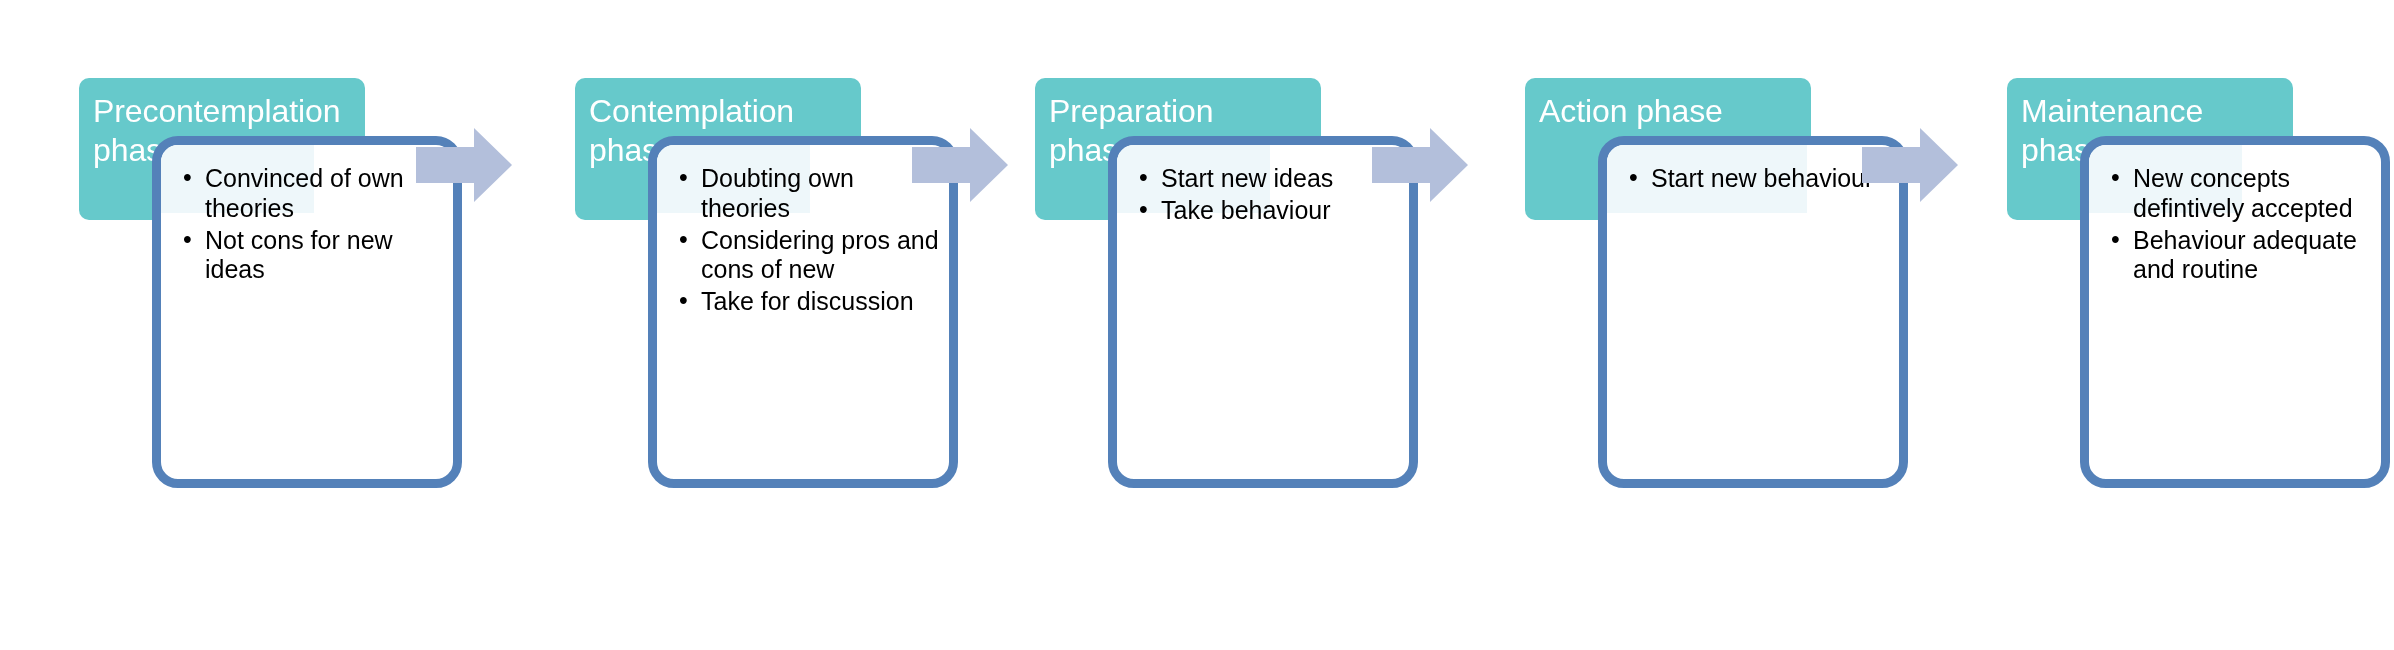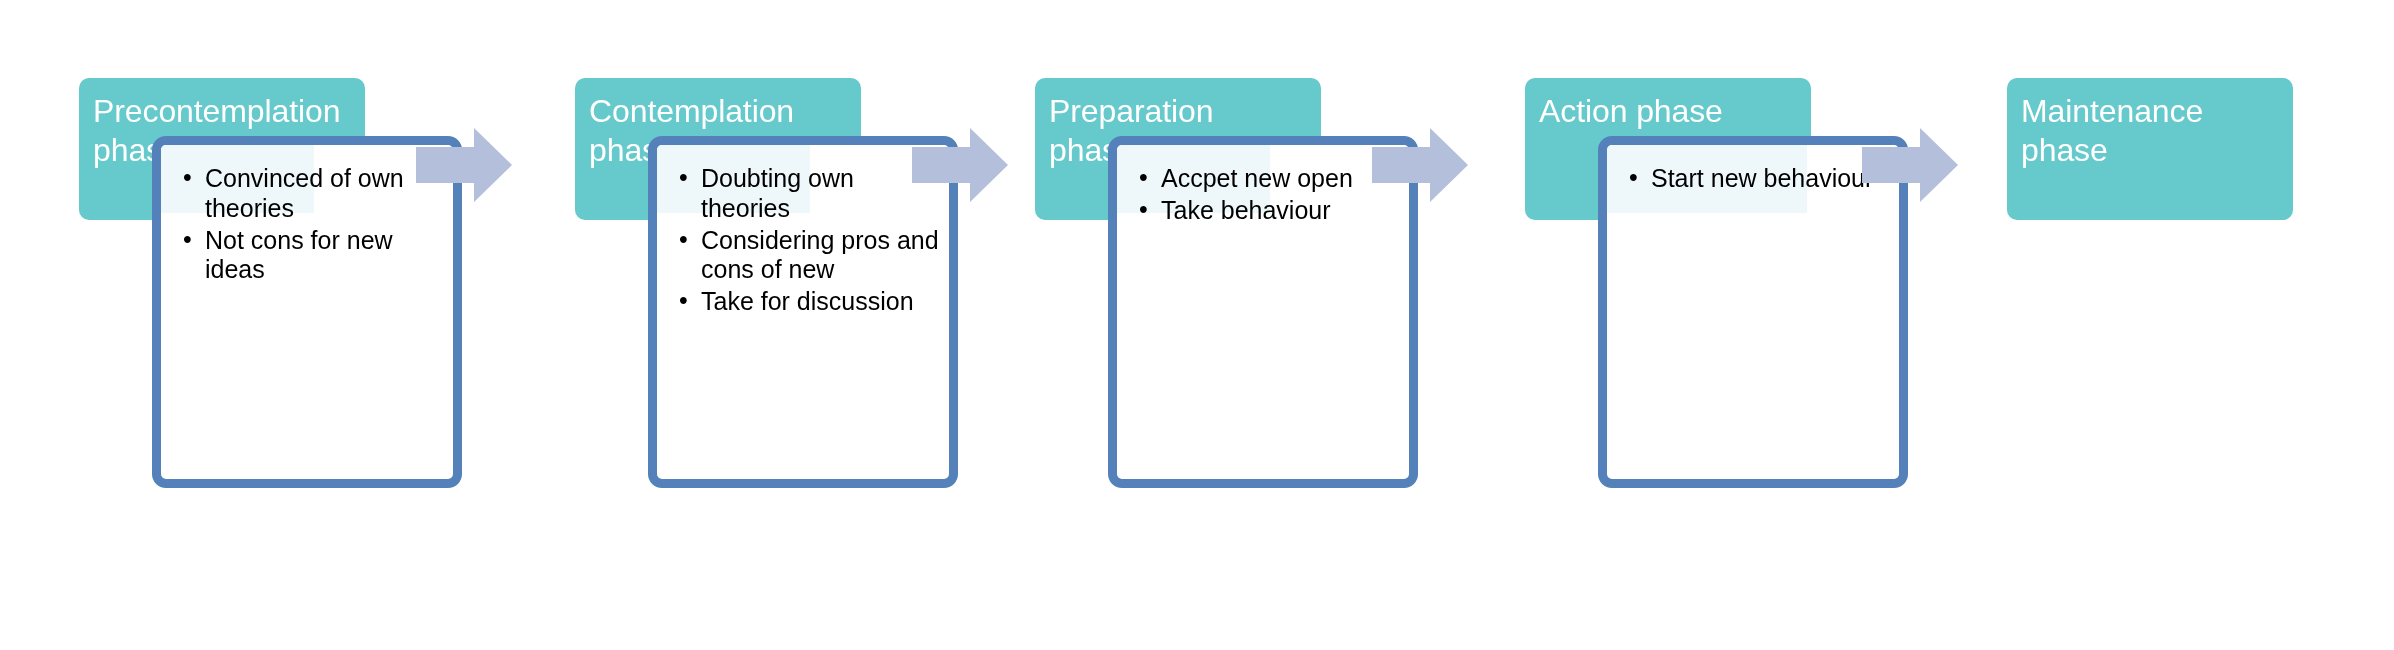--- a/index.html
+++ b/index.html
@@ -48,21 +48,21 @@
   }
 
   
   .phase-card {
     position: absolute;
     left: 73px;
     top: 136px;
     width: 310px;
     height: 352px;
     border: 9px solid #5481b9;
-    border-radius: 14px;
+    border-radius: 26px;
     background: #ffffff;
     box-sizing: border-box;
     overflow: hidden;
   }
   
   .phase-card-tint {
     position: absolute;
     left: 0;
     top: 0;
     width: 153px;
@@ -154,21 +154,21 @@
   </div>
 
   <div class="phase-group" style="left:1035px;">
     <div class="phase-header">
       <div class="phase-header-title">Preparation
 phase</div>
     </div>
     <div class="phase-card">
       <div class="phase-card-tint"></div>
       <ul class="phase-bullets">
-        <li>Accpet new open</li>
+        <li>Start new ideas</li>
         <li>Take behaviour</li>
       </ul>
     </div>
     <div class="phase-arrow">
       <svg viewBox="0 0 96 74" xmlns="http://www.w3.org/2000/svg" aria-hidden="true">
         <polygon points="0,19 58,19 58,0 96,37 58,74 58,55 0,55" fill="#b3bfdb"></polygon>
       </svg>
     </div>
   </div>
 
@@ -187,15 +187,22 @@
         <polygon points="0,19 58,19 58,0 96,37 58,74 58,55 0,55" fill="#b3bfdb"></polygon>
       </svg>
     </div>
   </div>
 
   <div class="phase-group" style="left:2007px;">
     <div class="phase-header">
       <div class="phase-header-title">Maintenance
 phase</div>
     </div>
+    <div class="phase-card">
+      <div class="phase-card-tint"></div>
+      <ul class="phase-bullets">
+        <li>New concepts defintively accepted</li>
+        <li>Behaviour adequate and routine</li>
+      </ul>
+    </div>
   </div>
 
 </div>
 
 </body></html>

